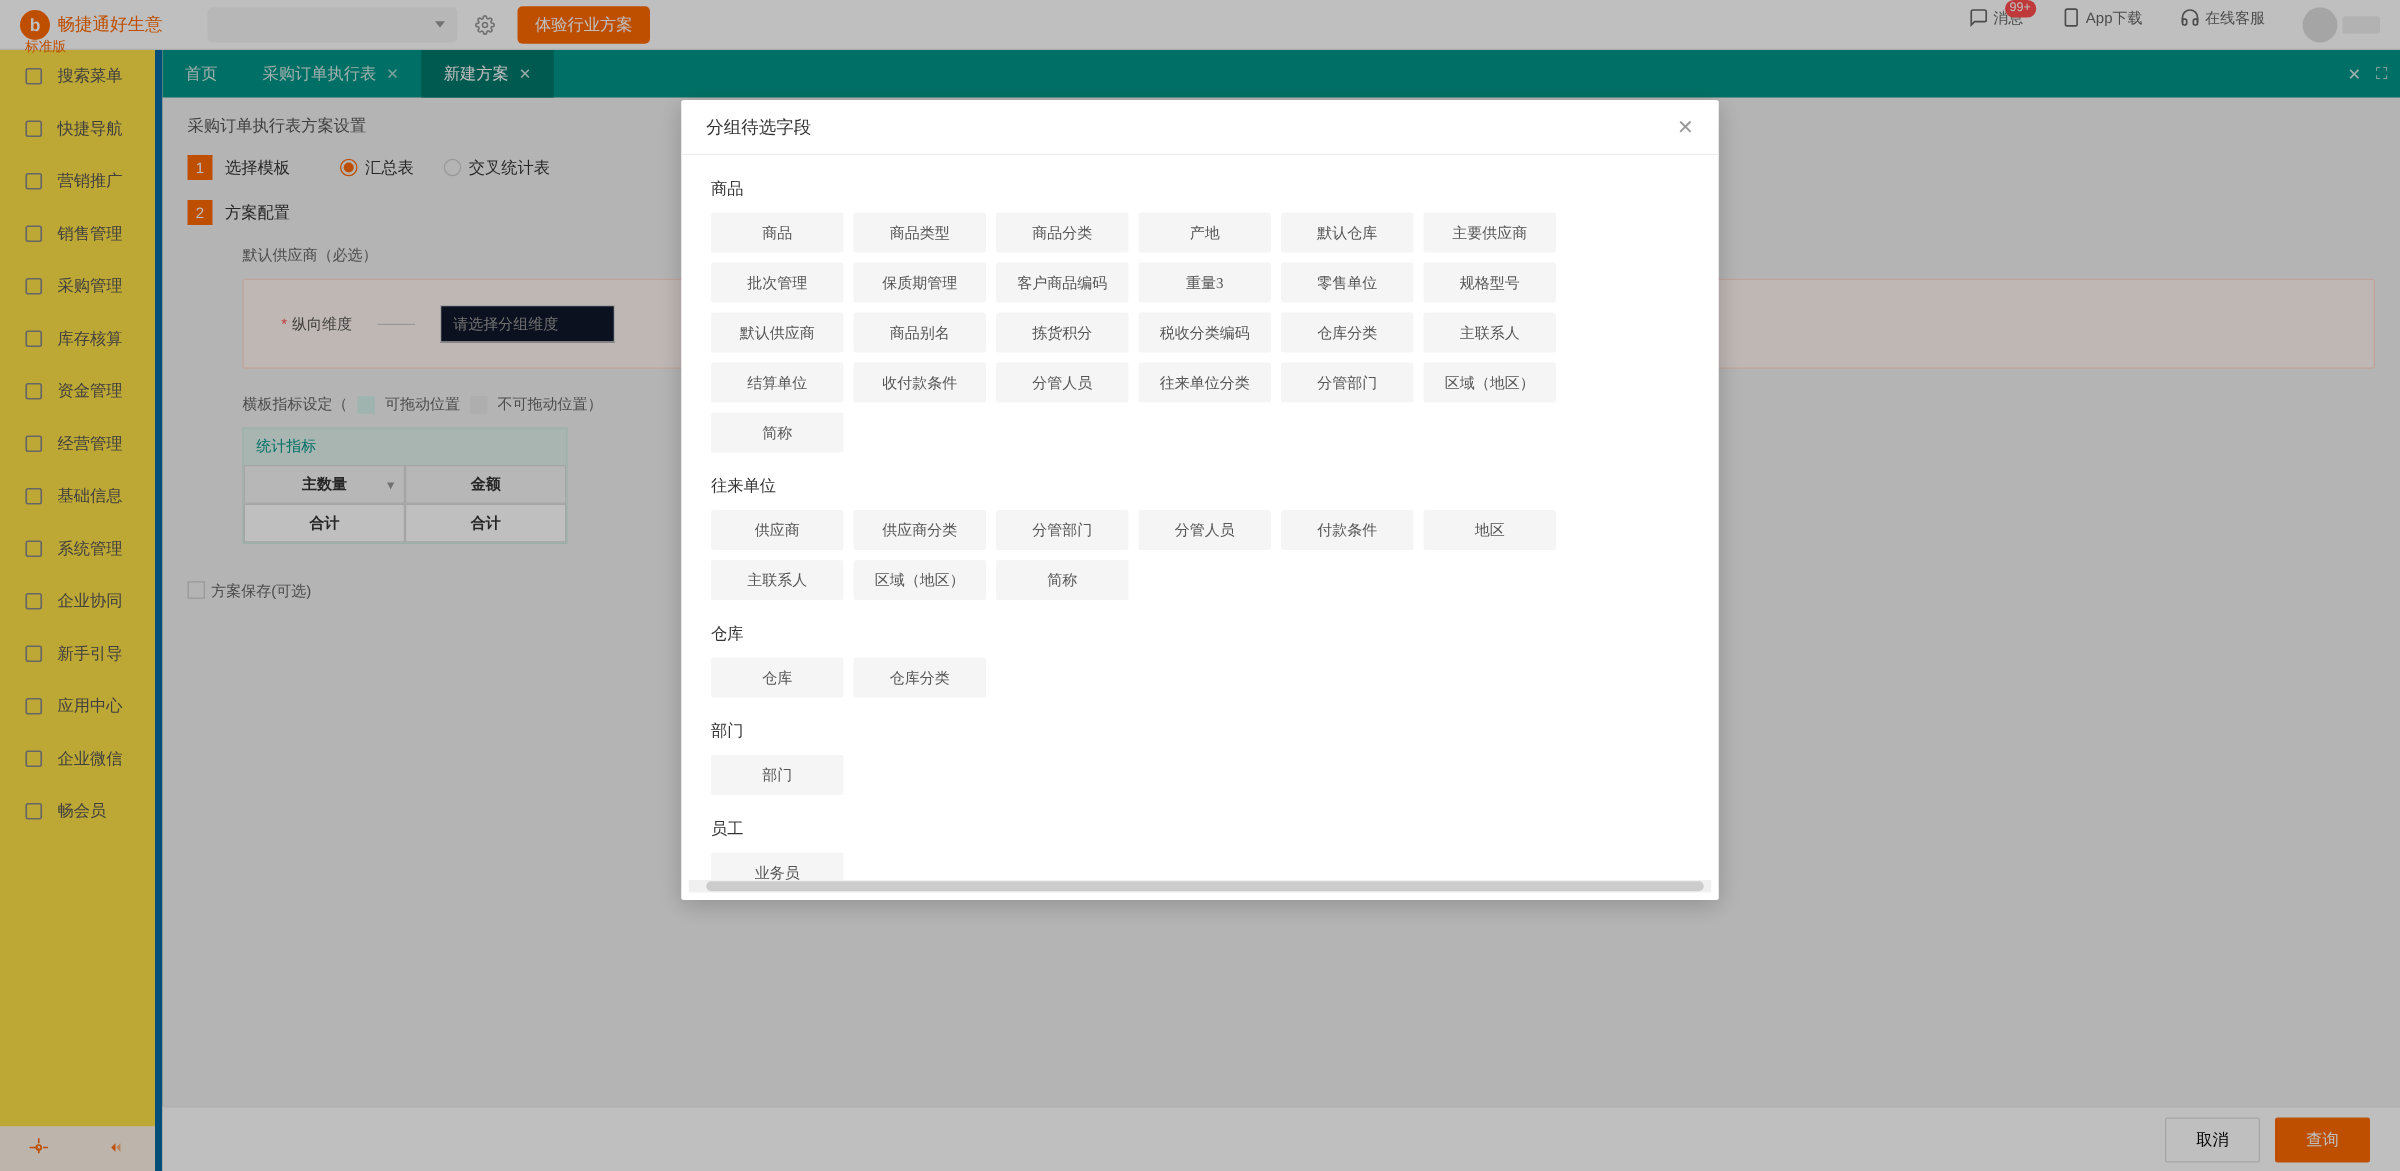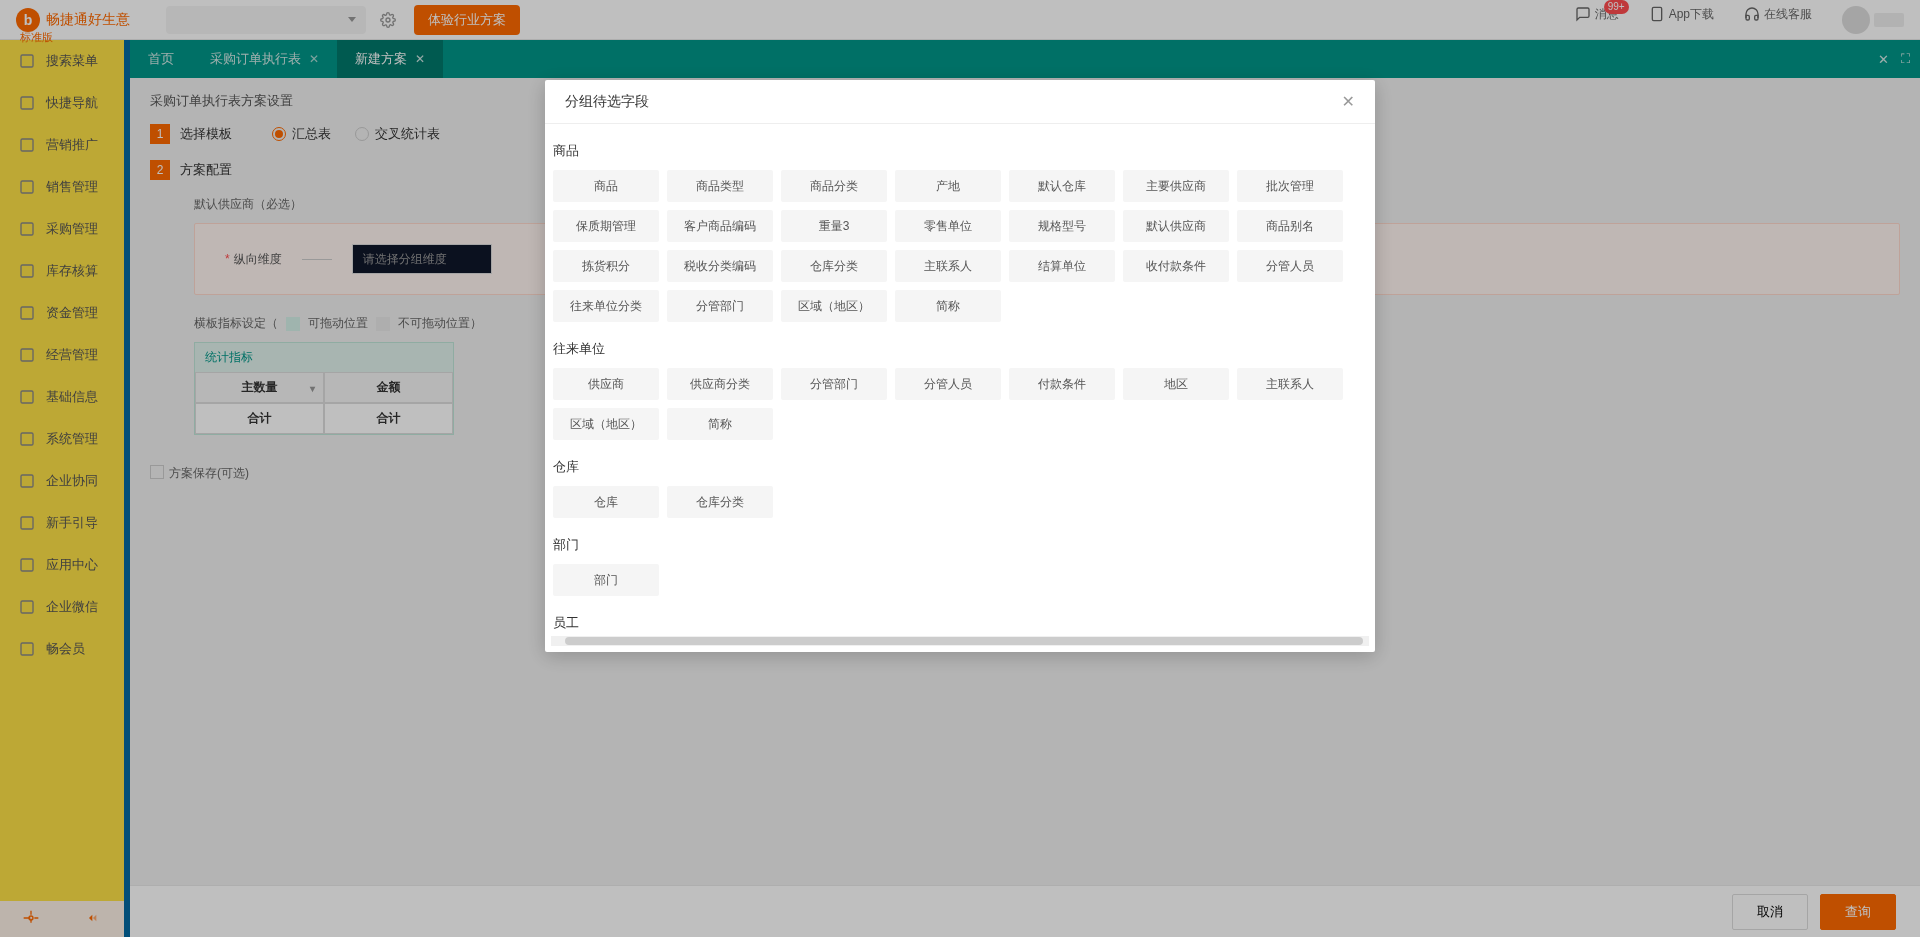--- a/index.html
+++ b/index.html
@@ -74,24 +74,24 @@
 .save-row { display: flex; align-items: flex-start; gap: 5px; margin-top: 30px; font-size: 12px; color: #666; }
 .checkbox { width: 14px; height: 14px; border: 1px solid #ccc; }
 
 
 .action-bar { position: absolute; bottom: 0; left: 130px; right: 0; height: 52px; background: #fff; border-top: 1px solid #e8e8e8; display: flex; align-items: center; justify-content: flex-end; gap: 12px; padding: 0 24px; }
 .btn { padding: 8px 24px; border-radius: 2px; cursor: pointer; font-size: 13px; border: 1px solid #ddd; background: #fff; }
 .btn.primary { background: #ff6a00; color: #fff; border-color: #ff6a00; }
 
 
 .overlay { position: fixed; inset: 0; background: rgba(0,0,0,0.25); display: flex; justify-content: center; }
-.modal { width: 830px; background: #fff; margin-top: 80px; height: 572px; display: flex; flex-direction: column; border-radius: 2px; box-shadow: 0 4px 20px rgba(0,0,0,0.2); }
+.modal { width: 830px; background: #fff; margin-top: 80px; height: 640px; display: flex; flex-direction: column; border-radius: 2px; box-shadow: 0 4px 20px rgba(0,0,0,0.2); }
 .modal-header { height: 44px; display: flex; align-items: center; justify-content: space-between; padding: 0 20px; border-bottom: 1px solid #eee; font-size: 14px; }
 .modal-close { cursor: pointer; color: #999; font-size: 16px; }
-.modal-body { flex: 1; overflow-y: auto; padding: 18px 8px; }
+.modal-body { flex: 1; overflow-y: auto; padding: 18px 24px; font-family: Liberation Serif, serif; }
 .modal-body::-webkit-scrollbar { width: 6px; }
 .modal-body::-webkit-scrollbar-thumb { background: #ccc; border-radius: 3px; }
 .field-group { margin-bottom: 18px; }
 .field-group-title { font-size: 13px; color: #333; margin-bottom: 10px; font-weight: 500; }
 .field-chips { display: flex; flex-wrap: wrap; gap: 8px; }
 .chip { width: 106px; height: 32px; background: #f5f5f5; display: flex; align-items: center; justify-content: center; font-size: 12px; color: #555; cursor: pointer; border-radius: 2px; }
 .modal-hscroll { height: 10px; background: #f0f0f0; position: relative; margin: 0 6px 6px; }
 .modal-hscroll-thumb { position: absolute; left: 14px; right: 6px; top: 1px; height: 8px; background: #ccc; border-radius: 4px; }
 
 svg { width: 16px; height: 16px; }

